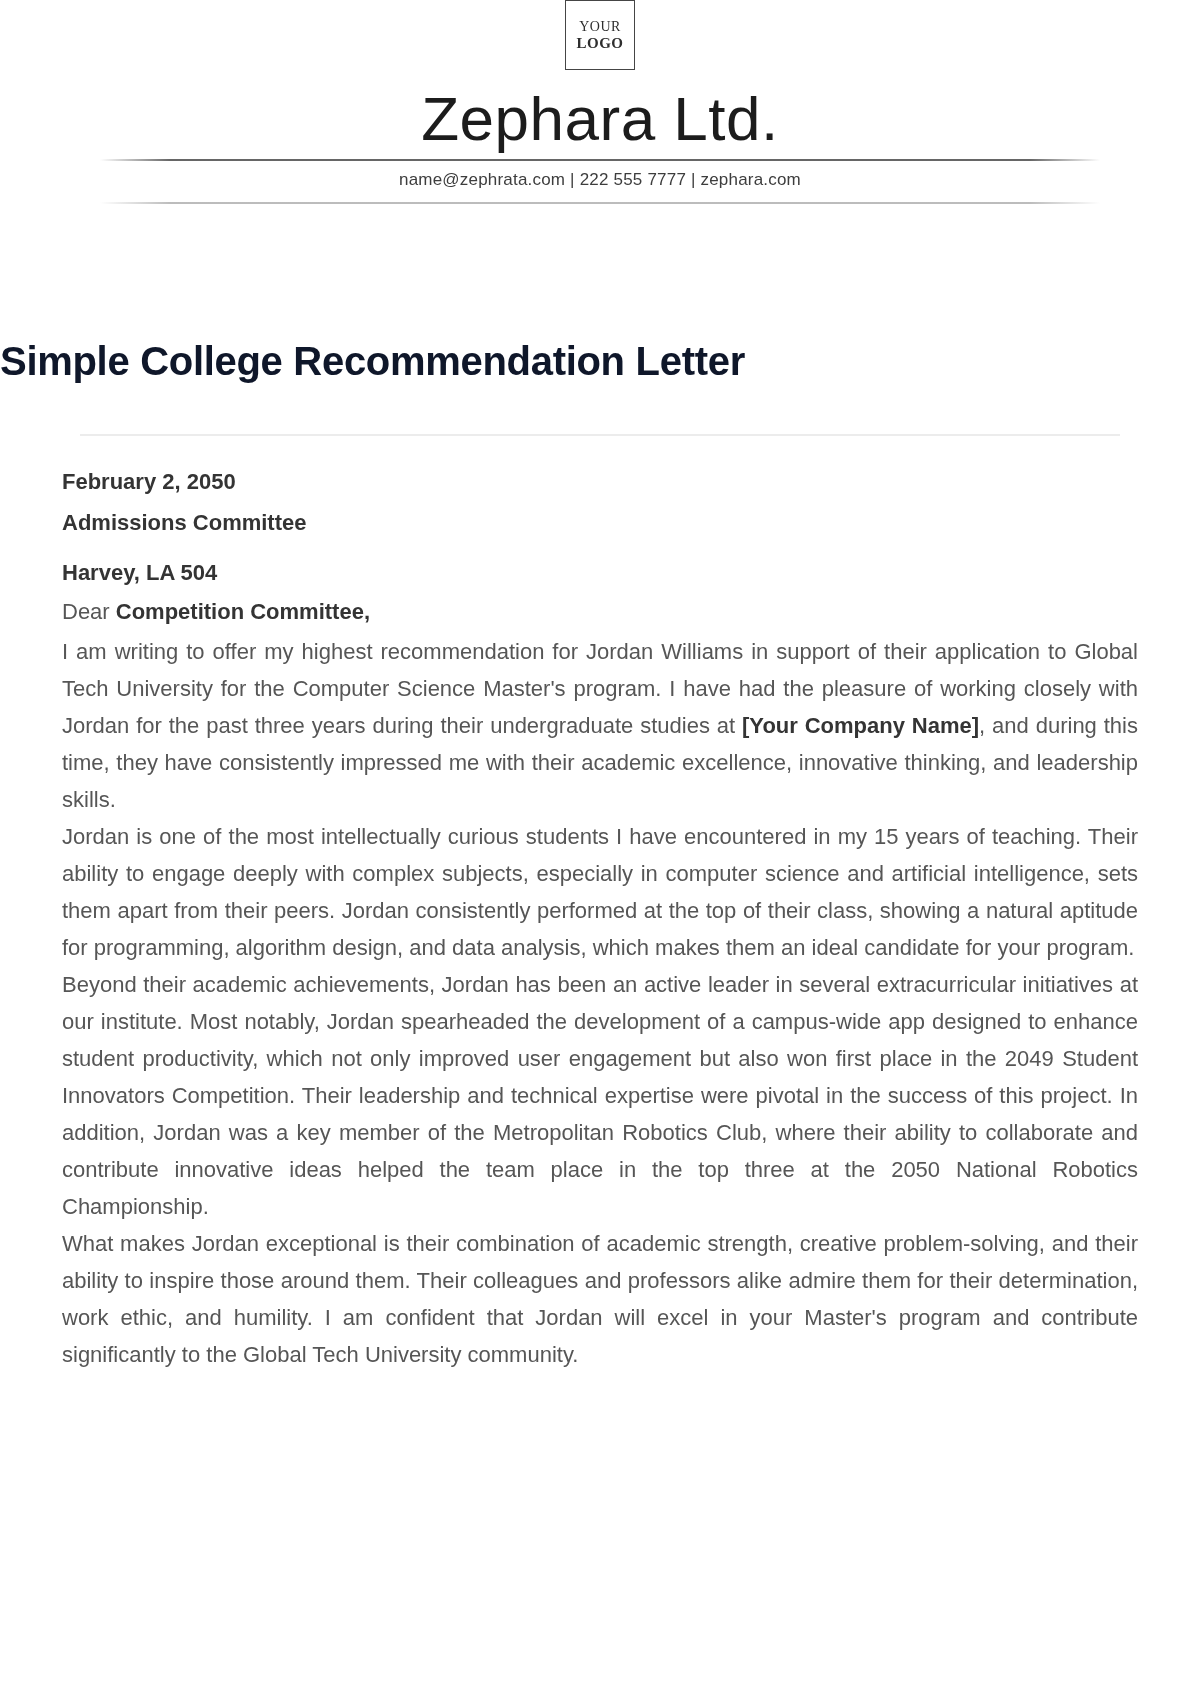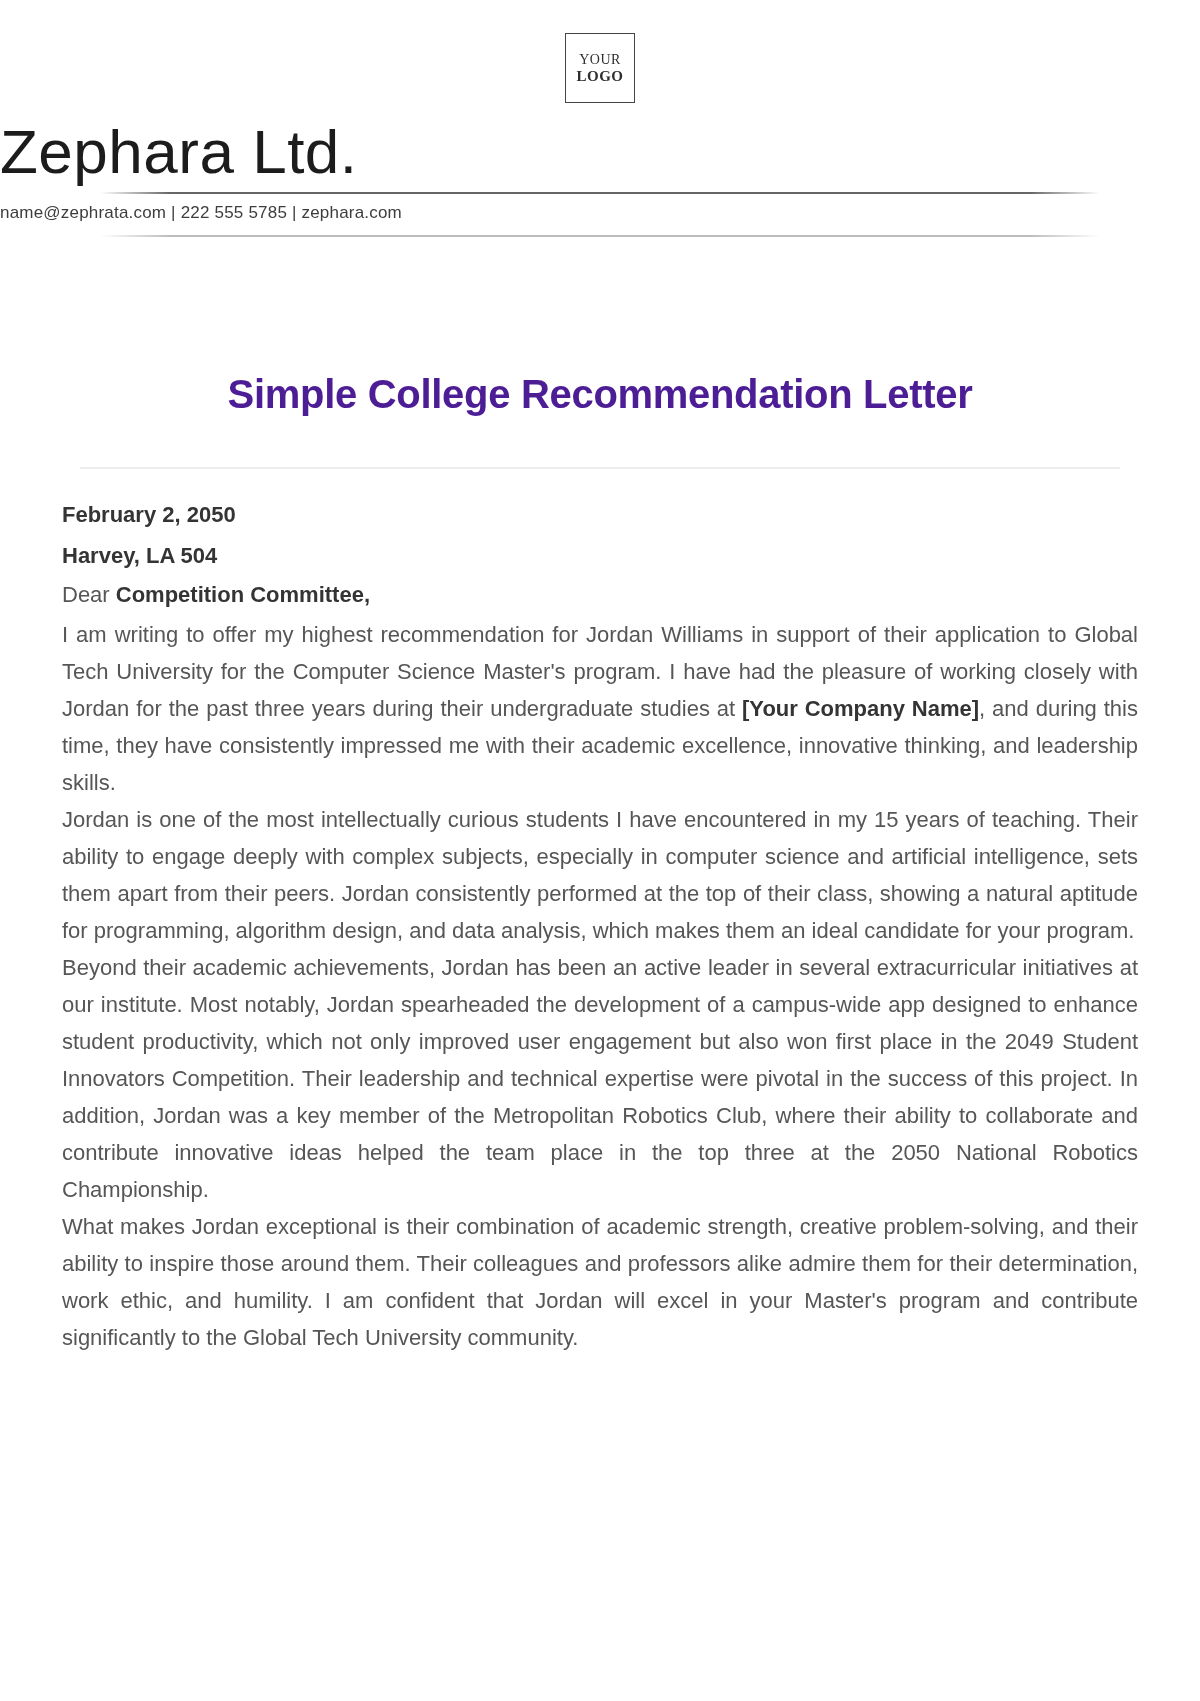--- a/index.html
+++ b/index.html
@@ -12,21 +12,21 @@
     -webkit-font-smoothing: antialiased;
   }
   .page {
     width: 1200px;
     height: 1701px;
     background: #ffffff;
     position: relative;
   }
 
   
-  .letterhead { padding-top: 33px; }
+  .letterhead { text-align: center; }
   .logo-box {
     width: 70px; height: 70px;
     margin: 0 auto;
     border: 1.5px solid #454545;
     display: flex; flex-direction: column;
     align-items: center; justify-content: center;
     font-family: "Liberation Serif", serif;
     color: #2e2e2e;
   }
   .logo-line1 { font-size: 14px; letter-spacing: 0.5px; font-weight: 400; line-height: 16px; }
@@ -55,26 +55,25 @@
   .rule-light {
     height: 1.5px; margin-top: 12px;
     background: linear-gradient(to right,
       rgba(160,160,160,0) 0%, rgba(160,160,160,0.7) 7%,
       rgba(160,160,160,0.7) 93%, rgba(160,160,160,0) 100%);
   }
 
   
   .doc-title {
     margin-top: 133px;
-    text-align: center;
     font-size: 40px;
     line-height: 48px;
     font-weight: 700;
     letter-spacing: -0.3px;
-    color: #4c1d95;
+    color: #0f172a;
   }
   .title-divider-wrap { padding: 0 80px; }
   .title-divider {
     margin-top: 49px;
     height: 2px;
     background: #ececec;
   }
 
   
   .letter {
@@ -105,33 +104,34 @@
 
   <div class="letterhead">
     <div class="logo-box">
       <div class="logo-line1">YOUR</div>
       <div class="logo-line2">LOGO</div>
     </div>
     <div class="company-name">Zephara Ltd.</div>
     <div class="rule-wrap">
       <div class="rule-dark"></div>
     </div>
-    <div class="contact-line">name@zephrata.com | 222 555 5785 | zephara.com</div>
+    <div class="contact-line">name@zephrata.com | 222 555 7777 | zephara.com</div>
     <div class="rule-wrap">
       <div class="rule-light"></div>
     </div>
   </div>
 
   <h1 class="doc-title">Simple College Recommendation Letter</h1>
   <div class="title-divider-wrap">
     <div class="title-divider"></div>
   </div>
 
   <div class="letter">
     <div class="addr date">February 2, 2050</div>
+    <div class="addr addr1">Admissions Committee</div>
     <div class="addr addr3">Harvey, LA 504</div>
 
     <div class="salutation"><span>Dear </span><span class="bold-inline">Competition Committee,</span></div>
 
     <p class="body-par"><span>I am writing to offer my highest recommendation for Jordan Williams in support of their application to Global Tech University for the Computer Science Master's program. I have had the pleasure of working closely with Jordan for the past three years during their undergraduate studies at </span><span class="bold-inline">[Your Company Name]</span><span>, and during this time, they have consistently impressed me with their academic excellence, innovative thinking, and leadership skills.</span></p>
 
     <p class="body-par">Jordan is one of the most intellectually curious students I have encountered in my 15 years of teaching. Their ability to engage deeply with complex subjects, especially in computer science and artificial intelligence, sets them apart from their peers. Jordan consistently performed at the top of their class, showing a natural aptitude for programming, algorithm design, and data analysis, which makes them an ideal candidate for your program.</p>
 
     <p class="body-par">Beyond their academic achievements, Jordan has been an active leader in several extracurricular initiatives at our institute. Most notably, Jordan spearheaded the development of a campus-wide app designed to enhance student productivity, which not only improved user engagement but also won first place in the 2049 Student Innovators Competition. Their leadership and technical expertise were pivotal in the success of this project. In addition, Jordan was a key member of the Metropolitan Robotics Club, where their ability to collaborate and contribute innovative ideas helped the team place in the top three at the 2050 National Robotics Championship.</p>
 

